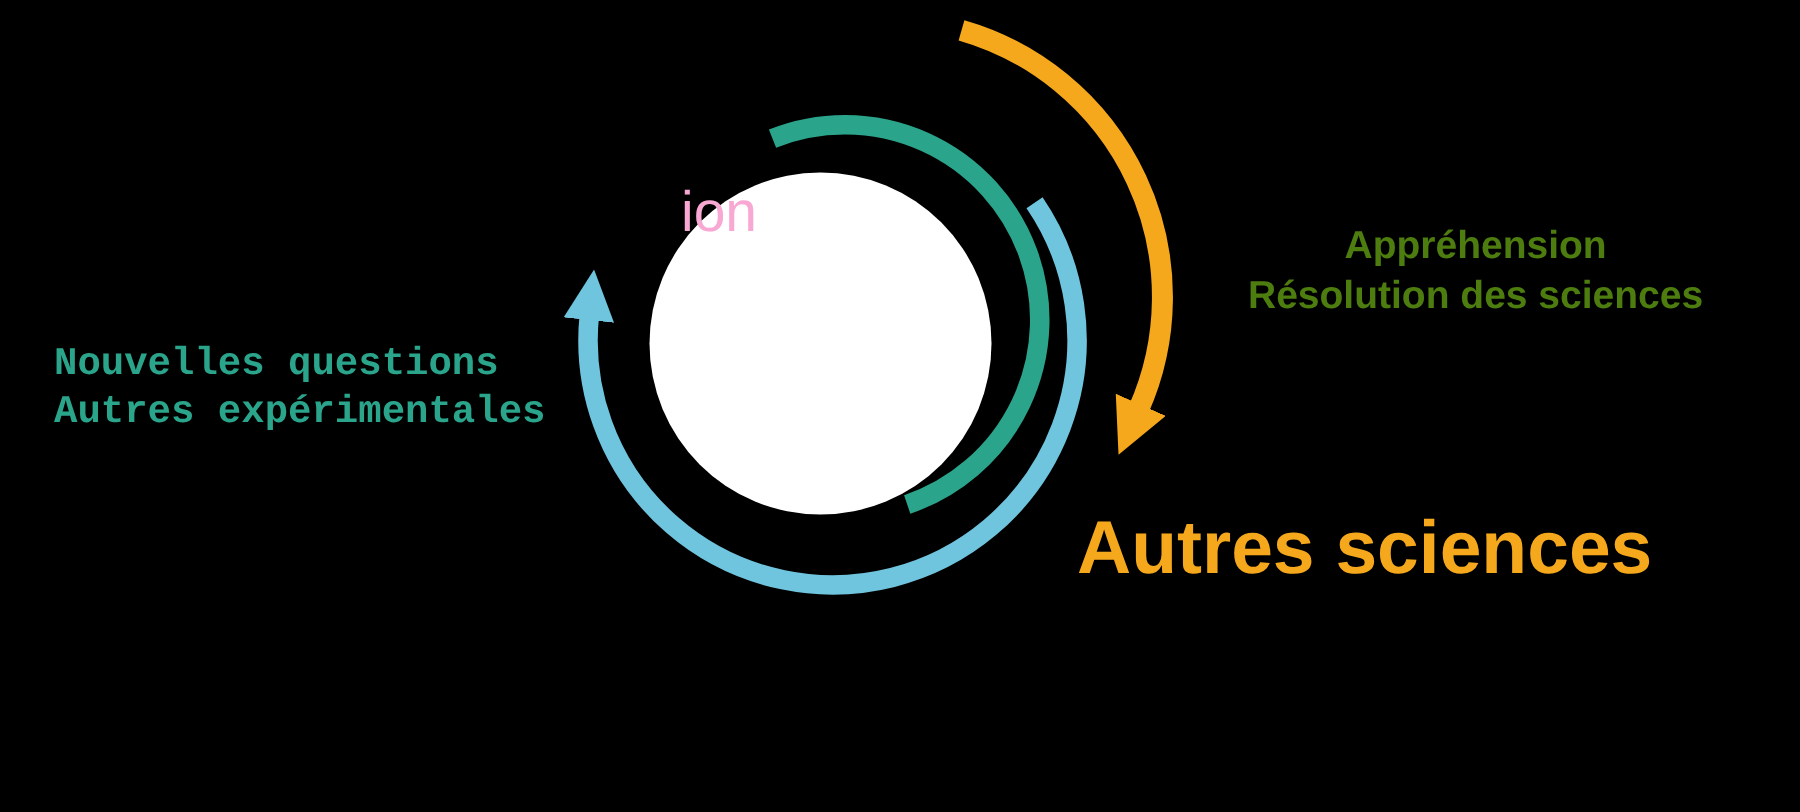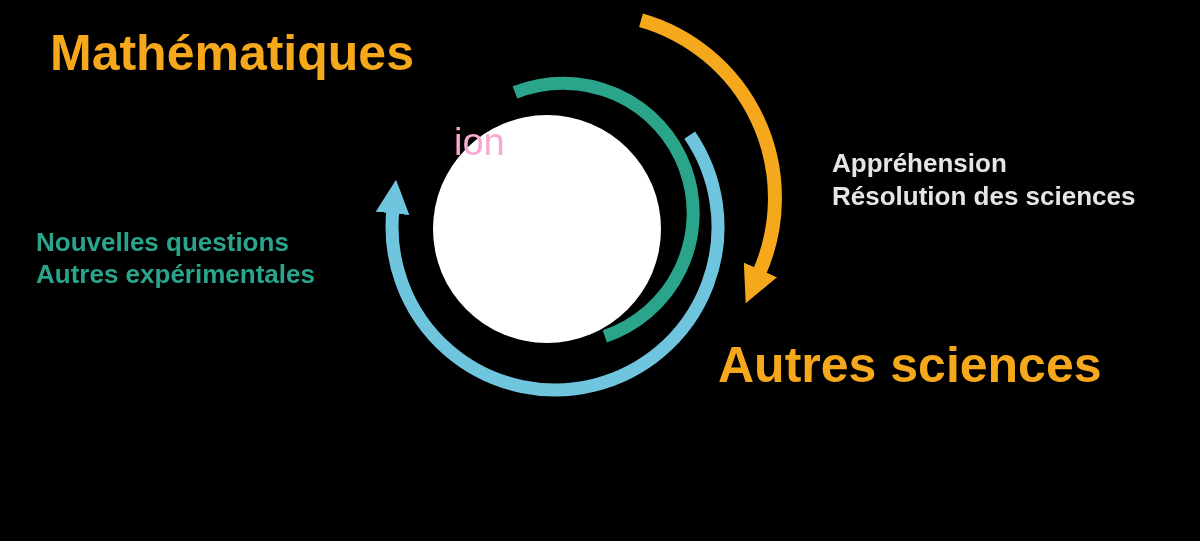--- a/index.html
+++ b/index.html
@@ -24,21 +24,21 @@
   .title-math{left:50px;top:28px;}
   .title-sciences{left:718px;top:340px;}
   .teal-list{
     position:absolute;
     font-size:26px;
     font-weight:700;
     white-space:nowrap;
   }
   .teal-list .line{display:block;line-height:33px;}
   .list-right-side{left:832px;top:147px;text-align:left;}
-  .list-left-side{left:36px;top:226px;width:296px;text-align:left;}
+  .list-left-side{left:36px;top:226px;width:296px;text-align:left;font-family:Liberation Mono, monospace;}
   .list-left-side .line{line-height:32px;}
   .center-fragment{
     position:absolute;
     left:454px;top:123px;
     font-size:38px;
     font-weight:400;
     line-height:1;
     white-space:nowrap;
   }
 </style>
@@ -59,25 +59,24 @@
 
     <circle cx="547" cy="229" r="114" fill="#FFFFFF"></circle>
 
     <path class="arc arc-teal" d="M 515.0 92.4 A 130 130 0 1 1 604.8 336.3" stroke="#2AA48A"></path>
 
     <path class="arc arc-blue" d="M 689.7 135.1 A 163 163 0 1 1 392.9 210.0" marker-end="url(#arrowBlue)" stroke="#6FC4DE"></path>
 
     <path class="arc arc-orange" d="M 641.0 20.2 A 185 185 0 0 1 759.0 273.2" marker-end="url(#arrowOrange)" stroke="#F5A81B"></path>
   </svg>
 
-  <div class="title title-math" style="color: rgb(245, 168, 27);">Mathématiques</div>
 
   <div class="title title-sciences" style="color: rgb(245, 168, 27);">Autres sciences</div>
 
-  <div class="teal-list list-right-side" style="color: #e5e5e5;">
+  <div class="teal-list list-right-side" style="color: #4d7c0f; text-align: center;">
     <span class="line">Appréhension</span>
     <span class="line">Résolution des sciences</span>
   </div>
 
   <div class="teal-list list-left-side" style="color: rgb(42, 164, 138);">
     <span class="line">Nouvelles questions</span>
     <span class="line">Autres expérimentales</span>
   </div>
 
   <div class="center-fragment" style="color: #f9a8d4;">ion</div>

